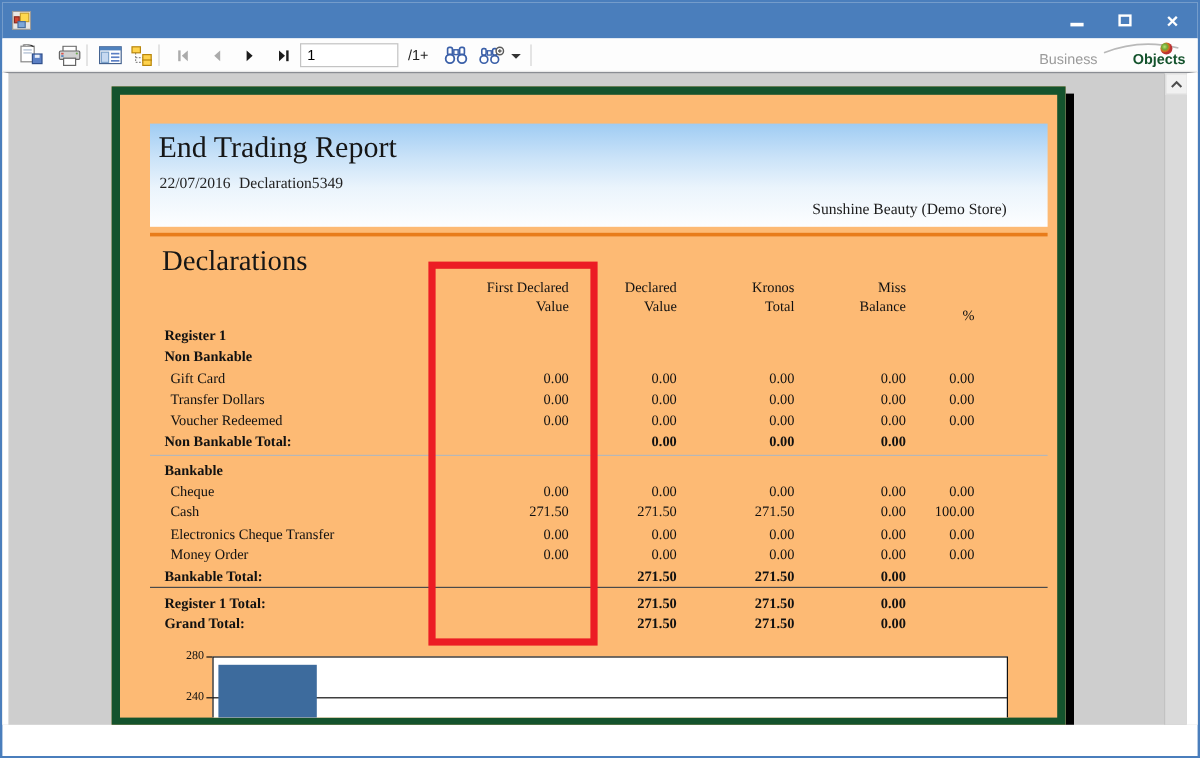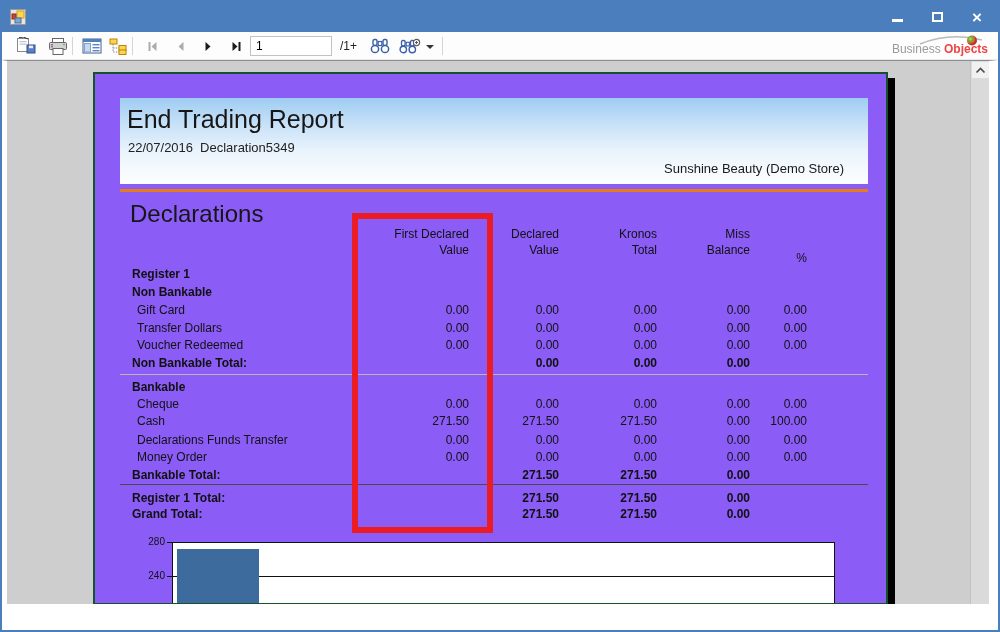--- a/index.html
+++ b/index.html
@@ -31,21 +31,21 @@
   .page-input { position:absolute; left:248px; top:4px; width:82px; height:20px;
     border:1px solid #c3c3c3; font-size:12px; padding-left:5px;
     font-family:"Liberation Sans",sans-serif; }
   .page-of { position:absolute; left:338px; top:7px; font-size:12px; color:#222; }
   .caret { position:absolute; left:424px; top:13px; width:0; height:0;
     border-left:4px solid transparent; border-right:4px solid transparent;
     border-top:4px solid #333; }
   .logo { position:absolute; right:8px; top:2px; width:150px; height:24px; }
   .logo-text { position:absolute; right:2px; bottom:2px; font-size:12px; }
   .logo-business { color:#9a9a9a; }
-  .logo-objects { color:#ef4444; font-weight:bold; }
+  .logo-objects { color:#14532d; font-weight:bold;margin-left:26px; }
 
   
   .tabstrip { position:relative; height:26px; background:#fff; }
   .tab { position:absolute; left:8px; top:2px; height:24px; padding:0 12px;
     background:#f2f1f0; border:1px solid #8a8a8a; border-bottom:none;
     border-radius:3px 3px 0 0; font-size:12px; display:flex; align-items:center; }
 
   
   .viewer { position:relative; height:544px; background:#cecece;
     border-top:1px solid #8a8d93; border-left:5px solid #fff;
@@ -53,21 +53,21 @@
   .scrollbar { position:absolute; right:0; top:0; bottom:0; width:19px;
     background:#dadada; border-left:1px solid #c2c2c2; }
   .scroll-up { width:19px; height:18px; background:#f1f1f1;
     border:1px solid #dcdcdc; display:flex; align-items:center; justify-content:center; }
 
   
   .page-wrap { position:absolute; left:86px; top:11px; width:802px; height:533px; }
   .page-shadow { position:absolute; left:795px; top:6px; width:7px; height:527px;
     background:#000; }
   .page { position:absolute; left:0; top:0; width:795px; height:533px;
-    background:#8b5cf6; border:2px solid #14532d; overflow:hidden; color:#111; }
+    background:#fdba74; border:7px solid #14532d; overflow:hidden; color:#111;font-family:Liberation Serif, serif; }
   .band { position:absolute; left:25px; top:24px; width:748px; height:86px;
     background:linear-gradient(180deg,#9fccf3 0%,#c9e2f8 32%,#eaf4fc 62%,#fdfeff 100%); }
   .rpt-title { position:absolute; left:32px; top:31px; font-size:25px; color:#161616; }
   .rpt-sub { position:absolute; left:33px; top:66px; font-size:13px; color:#222; }
   .rpt-sub .gap1 { margin-left:7px; } .rpt-sub .gap2 { margin-left:0; }
   .store { position:absolute; right:42px; top:87px; font-size:13px; color:#1a1a1a; }
   .orange-rule { position:absolute; left:25px; top:115px; width:748px; height:3px; }
   .section-title { position:absolute; left:35px; top:126px; font-size:24px; color:#161616;text-align:right; }
   .colhead { position:absolute; width:115px; text-align:right; font-size:12px;
     white-space:pre-line; line-height:16px; color:#111; }
@@ -273,21 +273,21 @@
             <div class="rowval" style="left: 389px; top: 323px;">0.00</div>
             <div class="rowval" style="left: 487px; top: 323px;">0.00</div>
             <div class="rowval" style="left: 580px; top: 323px;">0.00</div>
             <div class="rowval" style="left: 637px; top: 323px;">0.00</div>
             <div class="rowlabel" style="left: 42px; top: 340px;">Cash</div>
             <div class="rowval" style="left: 299px; top: 340px;">271.50</div>
             <div class="rowval" style="left: 389px; top: 340px;">271.50</div>
             <div class="rowval" style="left: 487px; top: 340px;">271.50</div>
             <div class="rowval" style="left: 580px; top: 340px;">0.00</div>
             <div class="rowval" style="left: 637px; top: 340px;">100.00</div>
-            <div class="rowlabel" style="left: 42px; top: 359px;">Declarations Funds Transfer</div>
+            <div class="rowlabel" style="left: 42px; top: 359px;">Electronics Cheque Transfer</div>
             <div class="rowval" style="left: 299px; top: 359px;">0.00</div>
             <div class="rowval" style="left: 389px; top: 359px;">0.00</div>
             <div class="rowval" style="left: 487px; top: 359px;">0.00</div>
             <div class="rowval" style="left: 580px; top: 359px;">0.00</div>
             <div class="rowval" style="left: 637px; top: 359px;">0.00</div>
             <div class="rowlabel" style="left: 42px; top: 376px;">Money Order</div>
             <div class="rowval" style="left: 299px; top: 376px;">0.00</div>
             <div class="rowval" style="left: 389px; top: 376px;">0.00</div>
             <div class="rowval" style="left: 487px; top: 376px;">0.00</div>
             <div class="rowval" style="left: 580px; top: 376px;">0.00</div>

